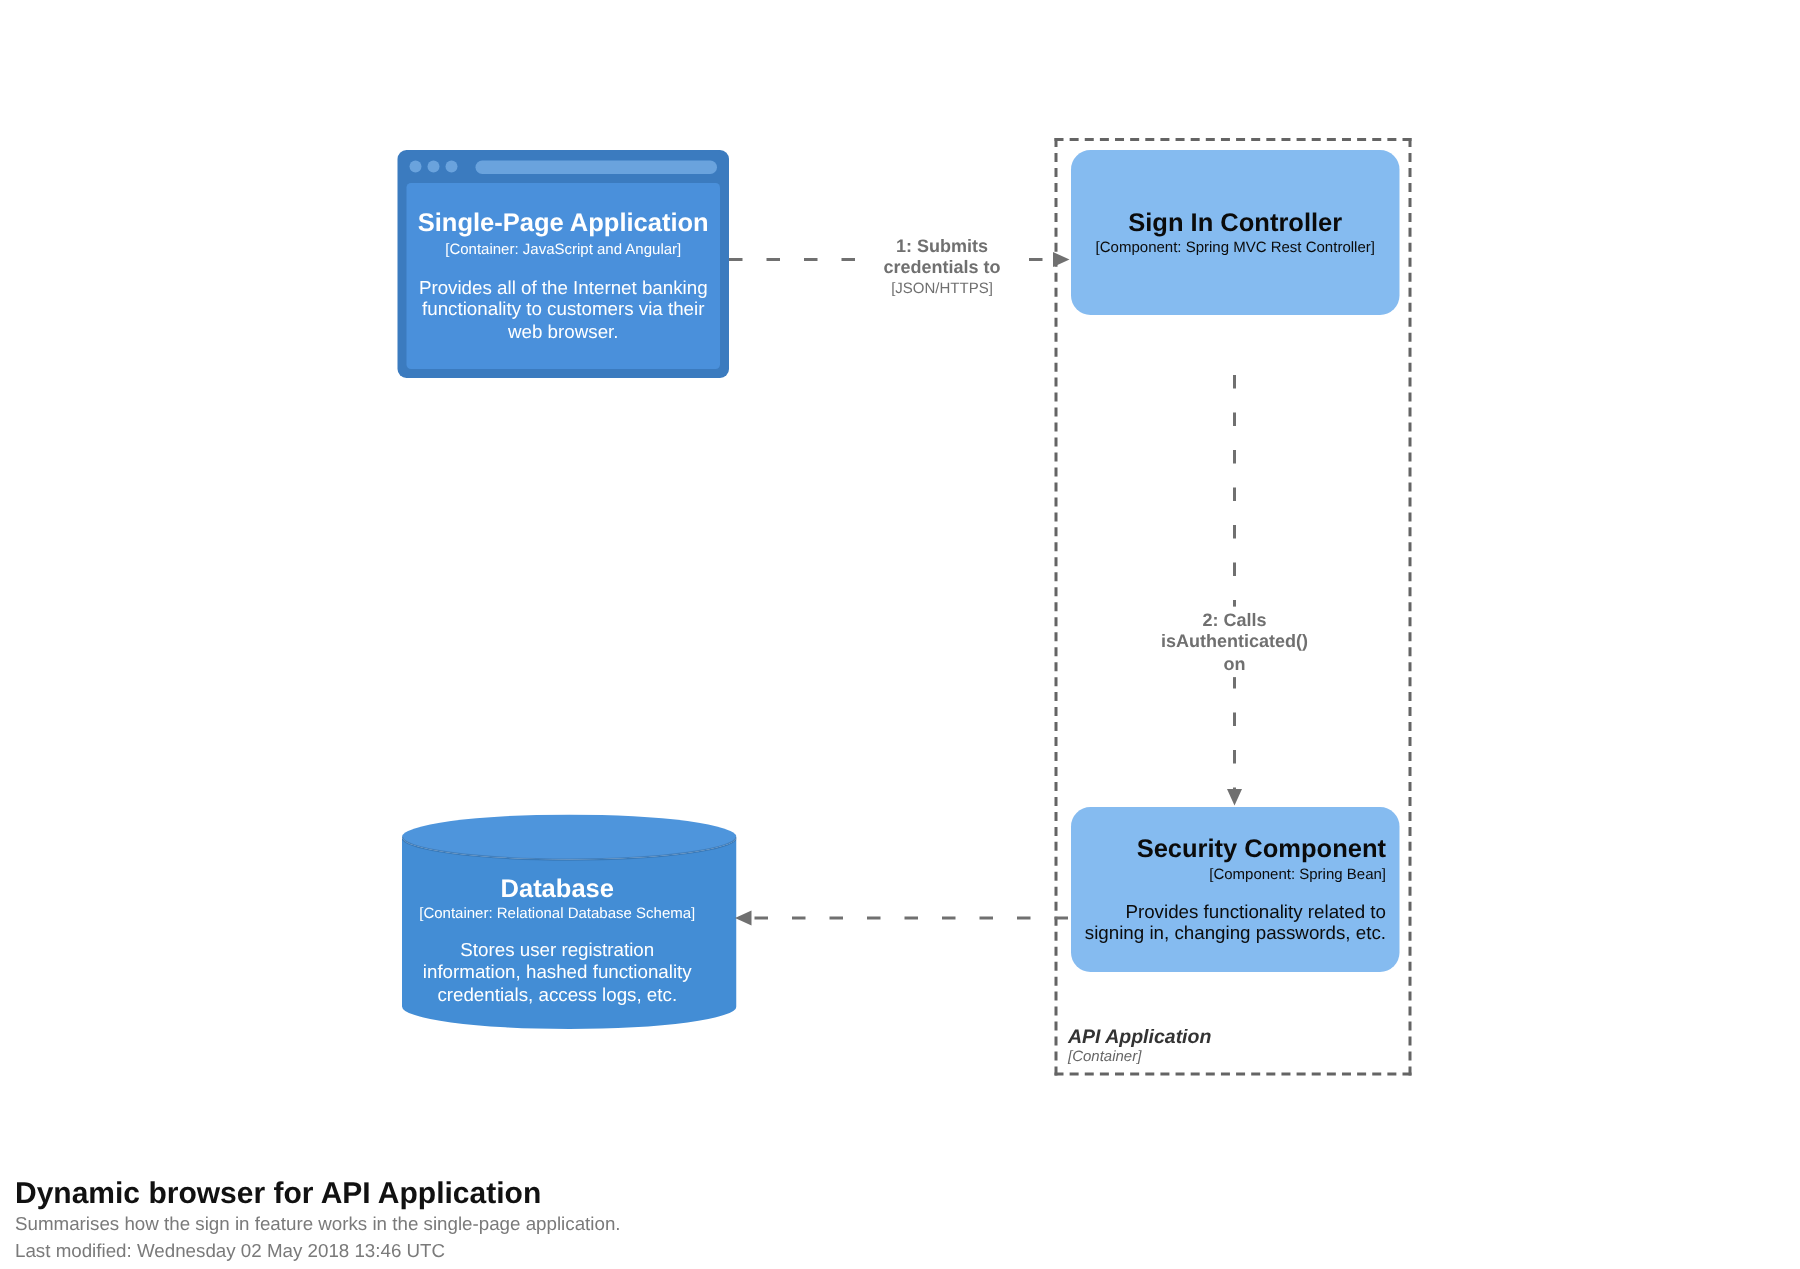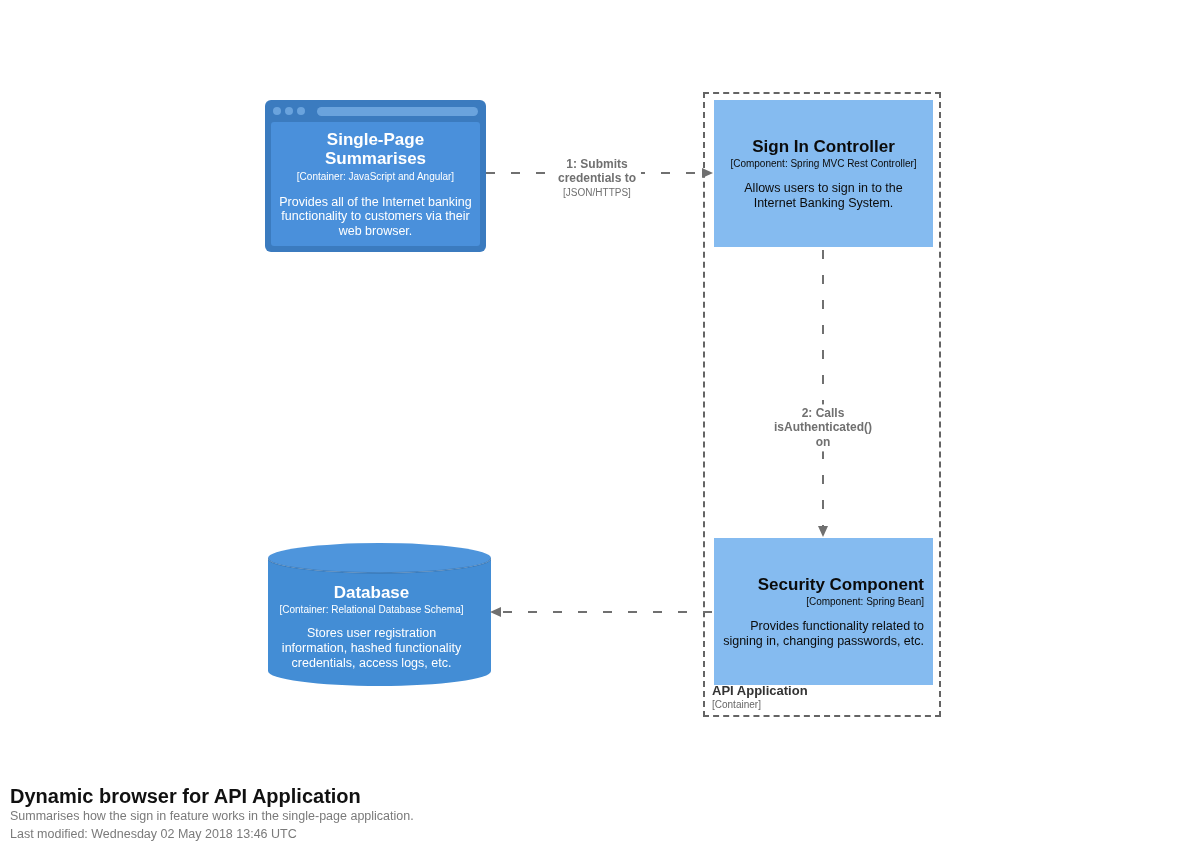--- a/index.html
+++ b/index.html
@@ -28,28 +28,28 @@
                margin-right:4px; flex:0 0 auto;}
   .browser-addr{height:9px; border-radius:5px; background:var(--browser-accent);
                 flex:1 1 auto; margin-left:8px;}
   .browser-panel{position:absolute; left:6px; right:6px; top:22px; bottom:6px;
                  background:var(--container-panel); border-radius:3px;
                  color:var(--element-text); text-align:center;
                  display:flex; flex-direction:column; justify-content:center;
                  padding:0 7px;}
 
   
-  .component{position:absolute; width:219px; height:147px; background:var(--component-fill);
+  .component{position:absolute; width:219px; height:110px; background:var(--component-fill);
              color:var(--component-text); text-align:center;
-             display:flex; flex-direction:column; justify-content:center; padding:0 9px;}
+             display:flex; flex-direction:column; justify-content:center; padding:0 9px;border-radius:13px;}
   .component .el-desc{margin-top:12px;}
 
   
   .boundary{position:absolute; left:703px; top:92px; width:238px; height:625px;
-            border:2px dashed var(--boundary-line);}
+            border:2px dashed var(--boundary-line);font-style:italic;}
   .boundary-label{position:absolute; left:7px; bottom:5px; text-align:left;}
   .boundary-name{font-size:13px; font-weight:bold; color:var(--boundary-text); line-height:1.15;}
   .boundary-meta{font-size:10px; color:var(--boundary-meta);}
 
   
   .database{position:absolute; left:268px; top:543px; width:223px; height:143px;}
   .db-text{position:absolute; left:0; top:0; right:0; bottom:0; color:var(--element-text);
            text-align:center; display:flex; flex-direction:column; justify-content:center;
            padding:24px 22px 0 6px;}
   .db-text .el-desc{margin-top:11px;}
@@ -82,30 +82,29 @@
   </div>
 
   <div class="browser">
     <div class="browser-bar">
       <span class="browser-dot"></span>
       <span class="browser-dot"></span>
       <span class="browser-dot"></span>
       <span class="browser-addr"></span>
     </div>
     <div class="browser-panel">
-      <div class="el-title">Single-Page Summarises</div>
+      <div class="el-title">Single-Page Application</div>
       <div class="el-meta">[Container: JavaScript and Angular]</div>
       <div class="el-desc">Provides all of the Internet banking functionality to customers via their web browser.</div>
     </div>
   </div>
 
   <div class="component" style="left:714px; top:100px;">
     <div class="el-title">Sign In Controller</div>
     <div class="el-meta">[Component: Spring MVC Rest Controller]</div>
-    <div class="el-desc">Allows users to sign in to the Internet Banking System.</div>
   </div>
 
   <div class="component" style="left:714px; top:538px;text-align:right;">
     <div class="el-title">Security Component</div>
     <div class="el-meta">[Component: Spring Bean]</div>
     <div class="el-desc">Provides functionality related to signing in, changing passwords, etc.</div>
   </div>
 
   <div class="database">
     <svg width="223" height="143" viewBox="0 0 223 143">
@@ -124,21 +123,21 @@
     <line x1="486" y1="173" x2="702" y2="173" class="rel-line-stroke"></line>
     <polygon points="713,173 702,168 702,178" class="rel-arrow"></polygon>
 
     <line x1="823" y1="250" x2="823" y2="526" class="rel-line-stroke"></line>
     <polygon points="823,537 818,526 828,526" class="rel-arrow"></polygon>
 
     <line x1="712" y1="612" x2="501" y2="612" class="rel-line-stroke"></line>
     <polygon points="490,612 501,607 501,617" class="rel-arrow"></polygon>
   </svg>
 
-  <div class="rel-label" style="left:597px; top:178px;">
+  <div class="rel-label" style="left:628px; top:178px;">
     <div class="rel-text">1: Submits</div>
     <div class="rel-text">credentials to</div>
     <div class="rel-tech">[JSON/HTTPS]</div>
   </div>
 
   <div class="rel-label" style="left:823px; top:428px;">
     <div class="rel-text">2: Calls</div>
     <div class="rel-text">isAuthenticated()</div>
     <div class="rel-text">on</div>
   </div>

